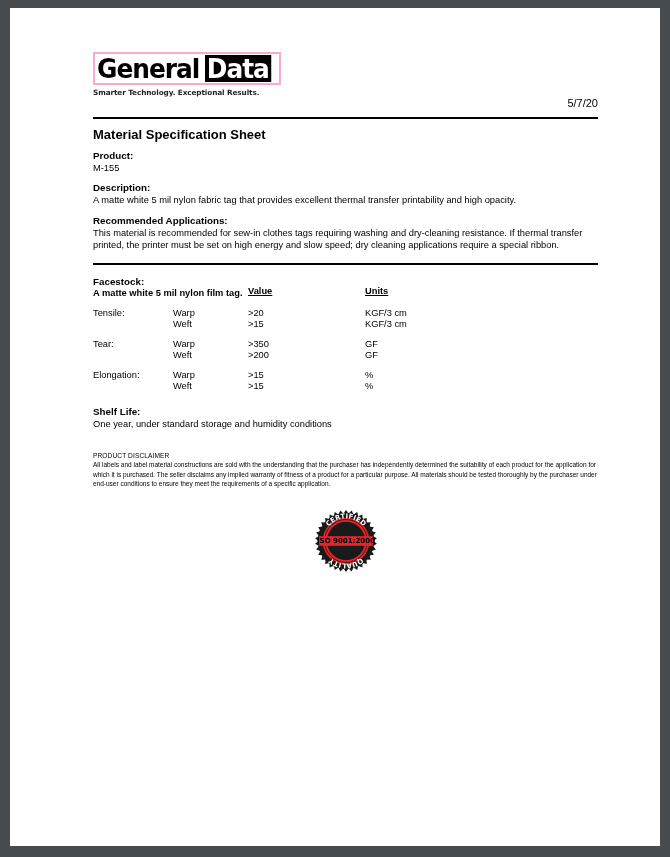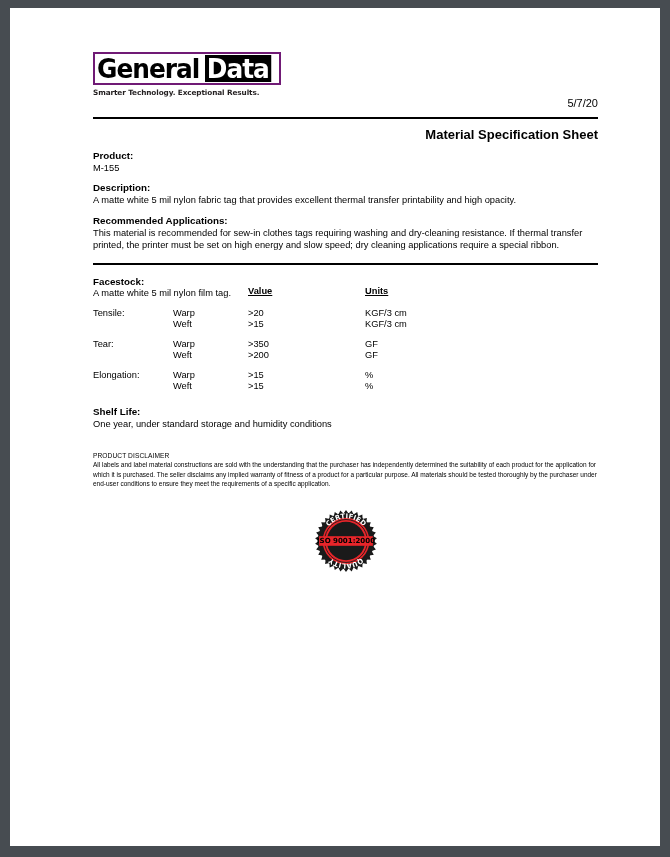--- a/index.html
+++ b/index.html
@@ -33,21 +33,21 @@
   .header-row {
     position: relative;
     height: 62px;
   }
   .logo-block {
     position: absolute;
     left: 0;
     top: 0;
   }
   .logo-box {
-    border: 2px solid #701a75;
+    border: 2px solid #f9a8d4;
     background: #ffffff;
     padding: 1px 2px 1px 2px;
     display: inline-block;
     line-height: 0;
   }
   .logo-inner {
     display: inline-block;
     line-height: 1;
     white-space: nowrap;
   }
@@ -90,21 +90,21 @@
     top: 45px;
     font-size: 11px;
     color: #000000;
   }
   .rule-thick {
     border: none;
     border-top: 2.2px solid #000000;
     margin: 3px 0 0 0;
   }
   .doc-title {
-    text-align: right;
+    text-align: left;
     font-size: 13px;
     font-weight: bold;
     color: #000000;
     margin-top: 8px;
   }
 
   
   .section {
     margin-top: 8px;
   }
@@ -125,20 +125,21 @@
     margin-top: 11px;
   }
   .table-head-row {
     position: relative;
     height: 13px;
     margin-top: -12px;
   }
   .facestock-sub {
     font-size: 9.3px;
     color: #000000;
+    font-weight: bold;
   }
   .col-value {
     position: absolute;
     left: 155px;
     top: 0;
     font-size: 9.3px;
     font-weight: bold;
     text-decoration: underline;
     color: #000000;
     text-align: right;

